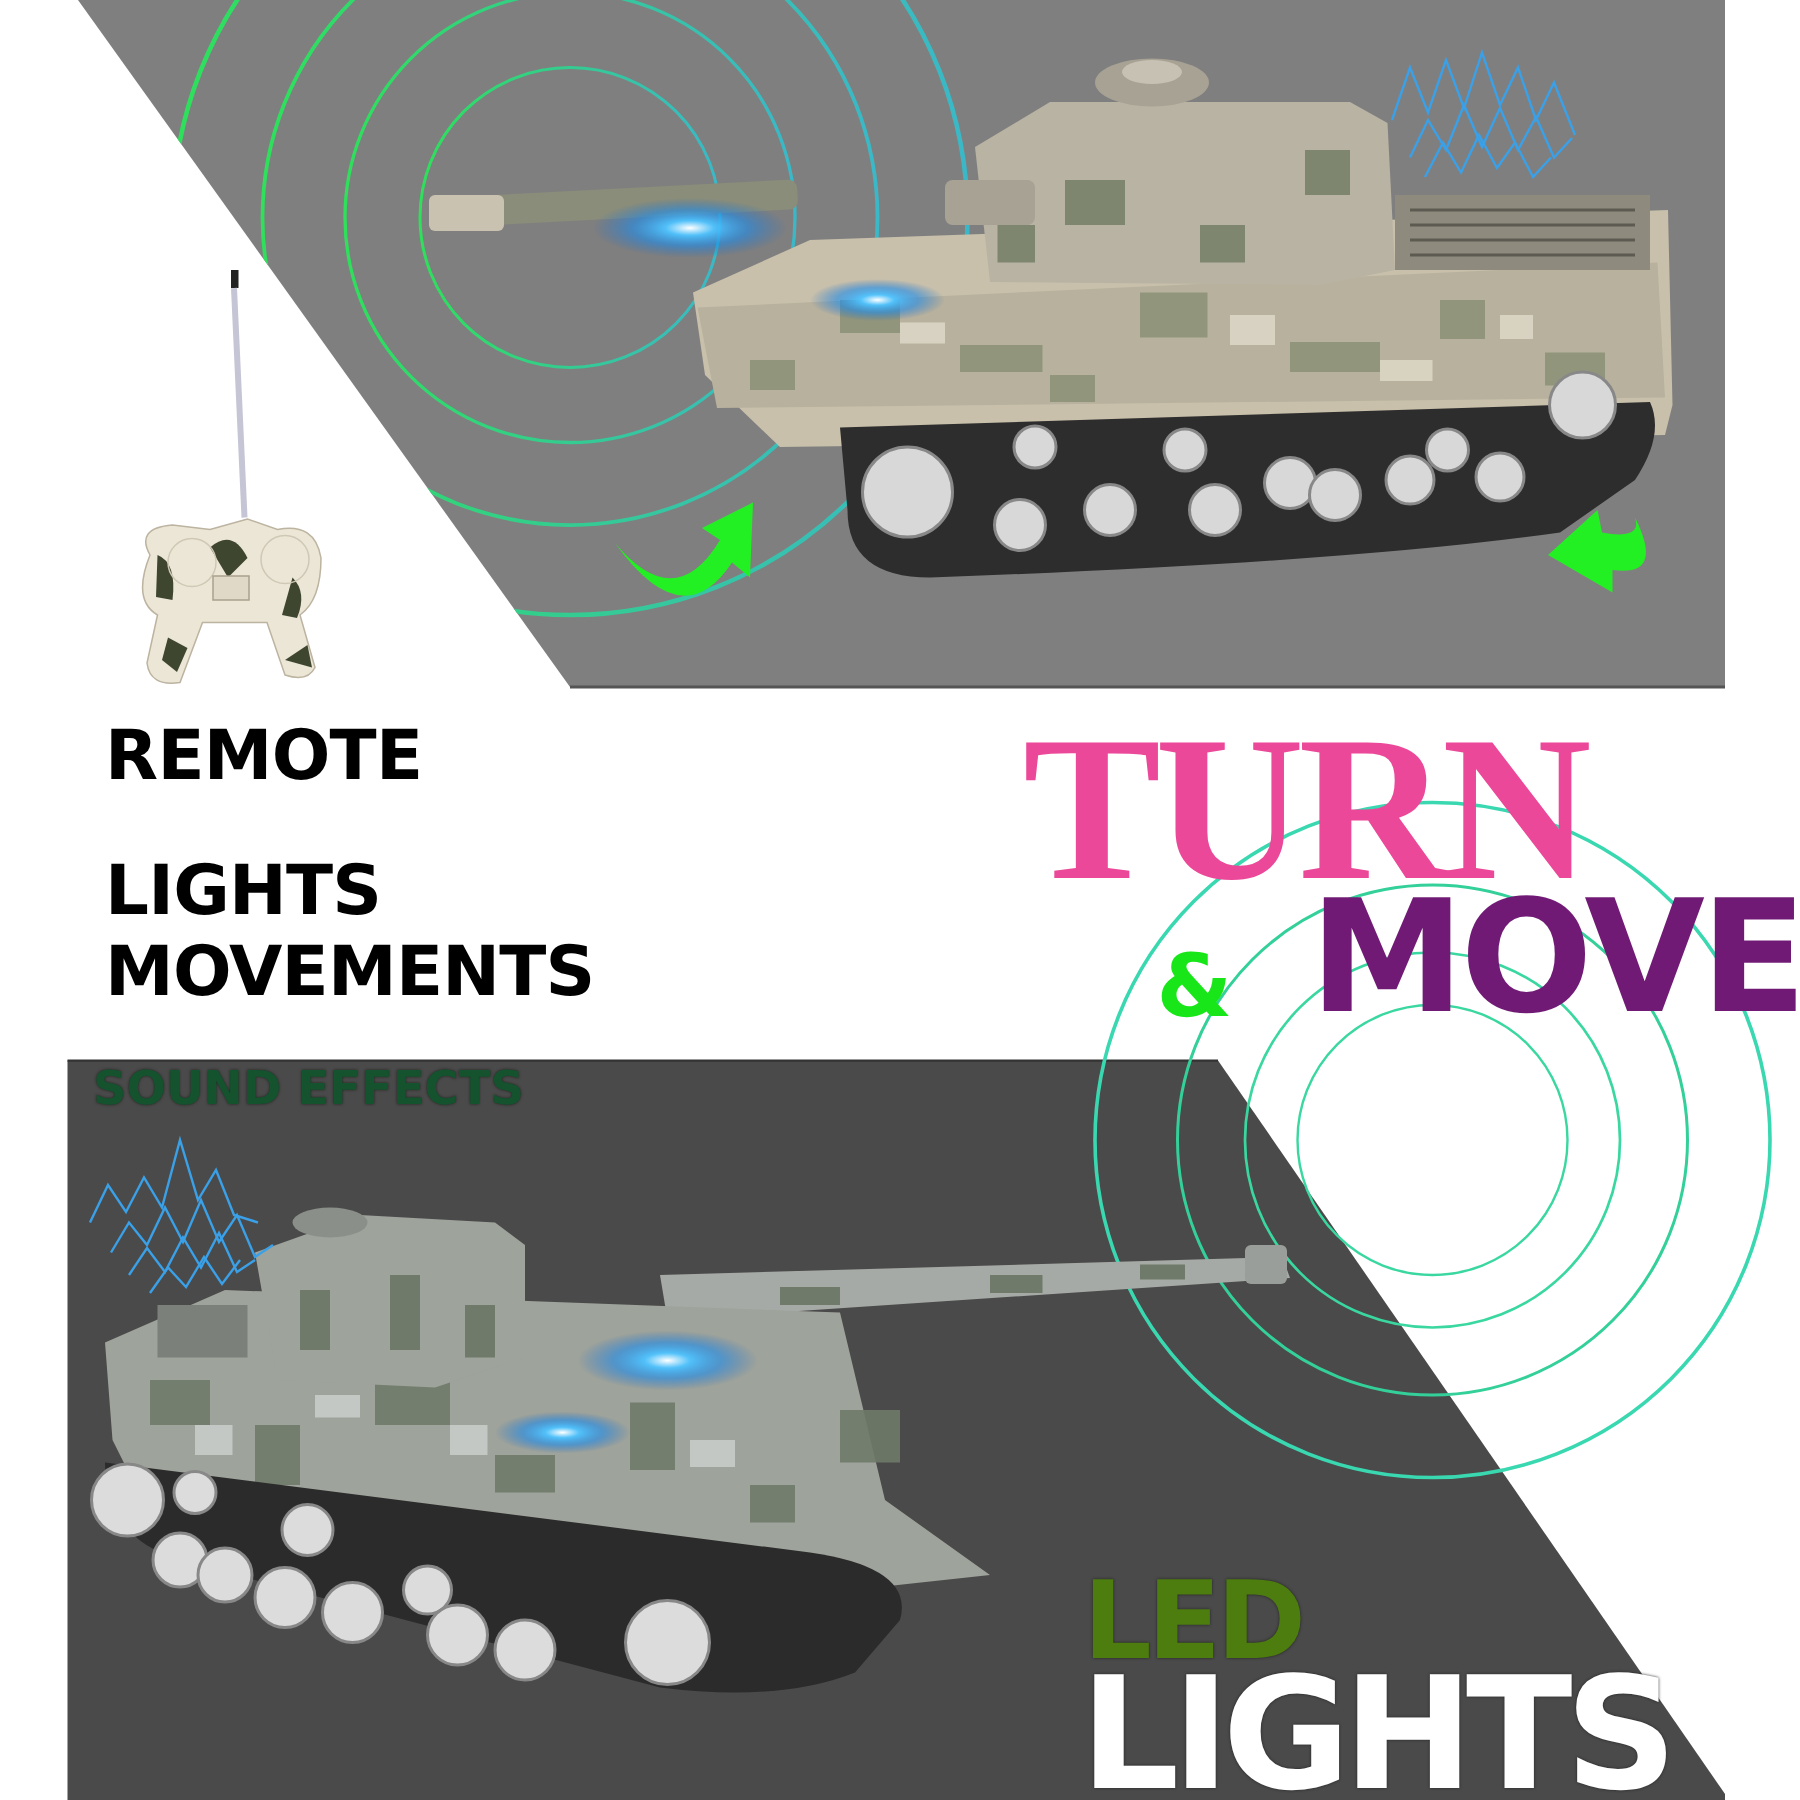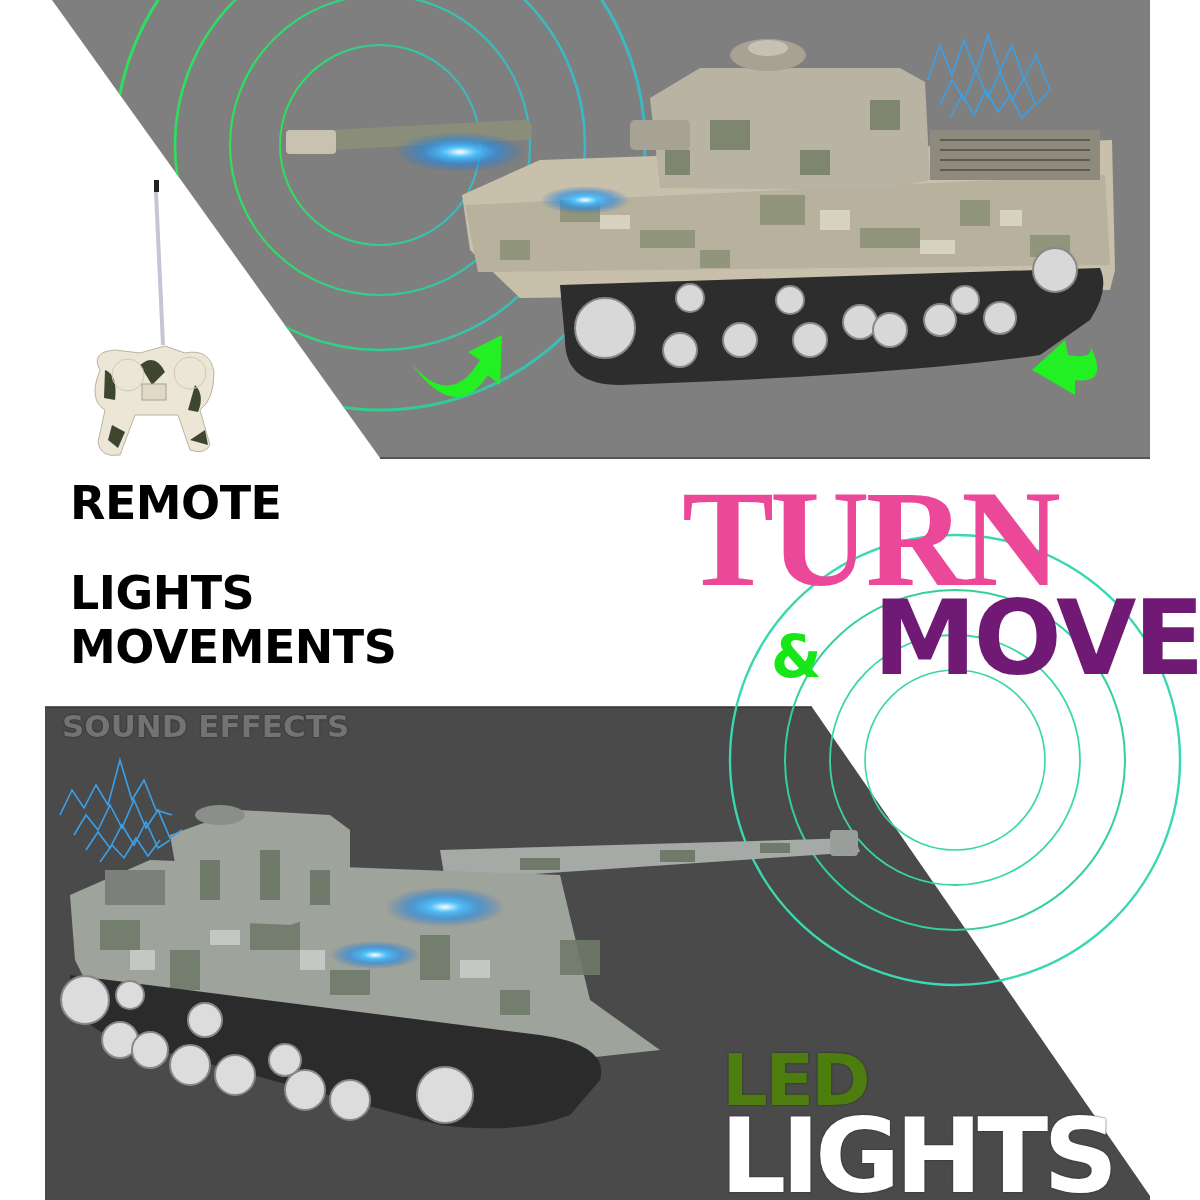--- a/index.html
+++ b/index.html
@@ -3,21 +3,21 @@
 <meta charset="utf-8">
 <style>
   html,body{margin:0;padding:0;background:#ffffff;}
   body{width:1200px;height:1200px;position:relative;overflow:hidden;font-family:"DejaVu Sans","Liberation Sans",sans-serif;}
   .layer{position:absolute;left:0;top:0;width:1200px;height:1200px;}
   .txt{position:absolute;margin:0;line-height:1;white-space:nowrap;}
   .remote-text{left:70px;font-weight:bold;font-size:46px;color:#000;letter-spacing:-0.5px;}
   .turn{left:682px;top:470px;font-size:138px;font-weight:bold;color:#ec4899;letter-spacing:-4px;font-family:Liberation Serif, serif;}
   .move{left:837px;top:586px;font-size:104px;font-weight:bold;color:#701a75;letter-spacing:-3px;margin-left:36px;}
   .amp{left:771px;top:628px;font-size:58px;font-weight:bold;color:#19e619;}
-  .sound{left:62px;top:711px;font-size:31px;font-weight:bold;color:#737373;letter-spacing:0px;text-shadow:0 0 2px #222;}
+  .sound{left:62px;top:711px;font-size:31px;font-weight:bold;color:#14532d;letter-spacing:0px;text-shadow:0 0 2px #222;}
   .led{left:722px;top:1044px;font-size:72px;font-weight:bold;color:#4d7c0f;letter-spacing:-3px;text-shadow:0 0 2px #222;}
   .lights{left:720px;top:1104px;font-size:104px;font-weight:bold;color:#fff;letter-spacing:-5px;text-shadow:0 0 2px #222;}
 </style>
 </head>
 <body>
 
 <svg class="layer" width="1200" height="1200" viewBox="0 0 1200 1200">
   <polygon points="52,0 1150,0 1150,458 380,458" fill="#7f7f7f"></polygon>
   <line x1="380" y1="458" x2="1150" y2="458" stroke="#555" stroke-width="2"></line>
   <polygon points="45,707 812,707 1150,1196 1150,1200 45,1200" fill="#4a4a4a"></polygon>

